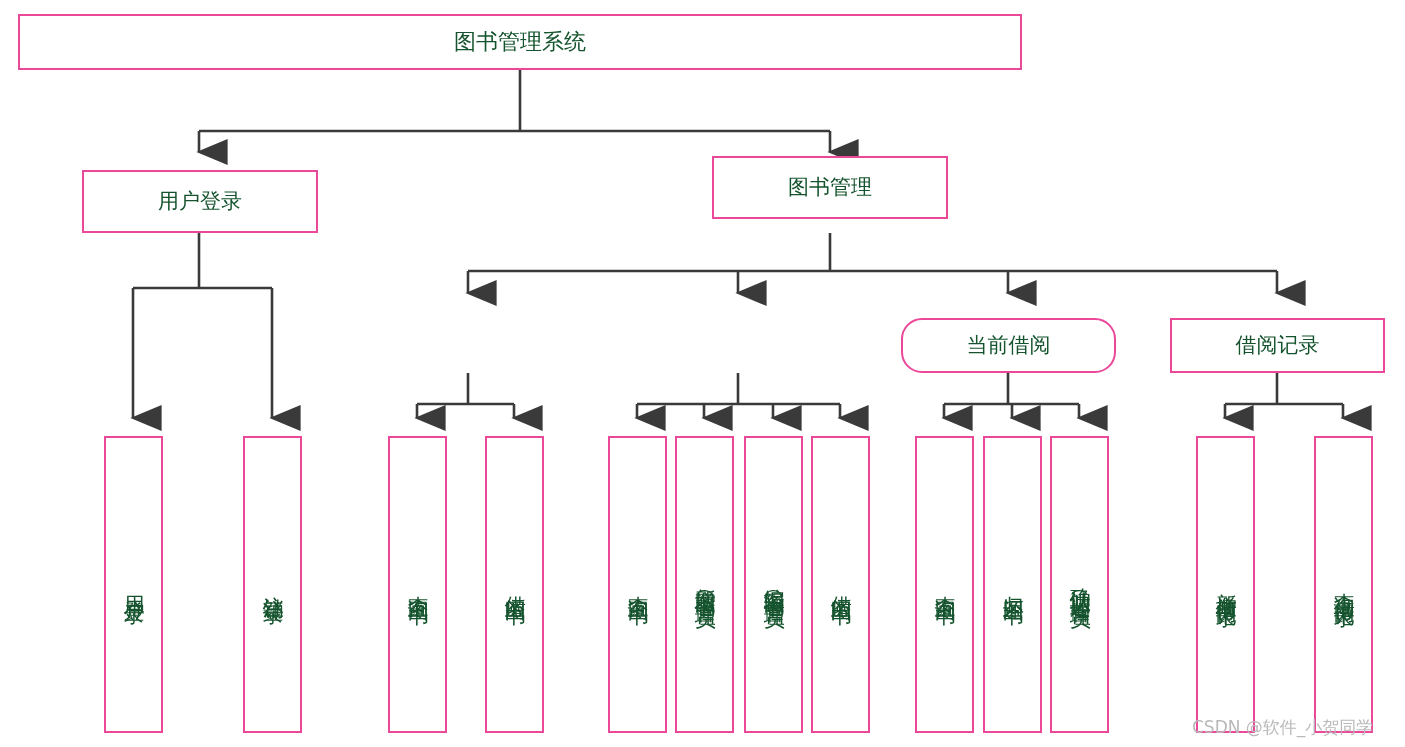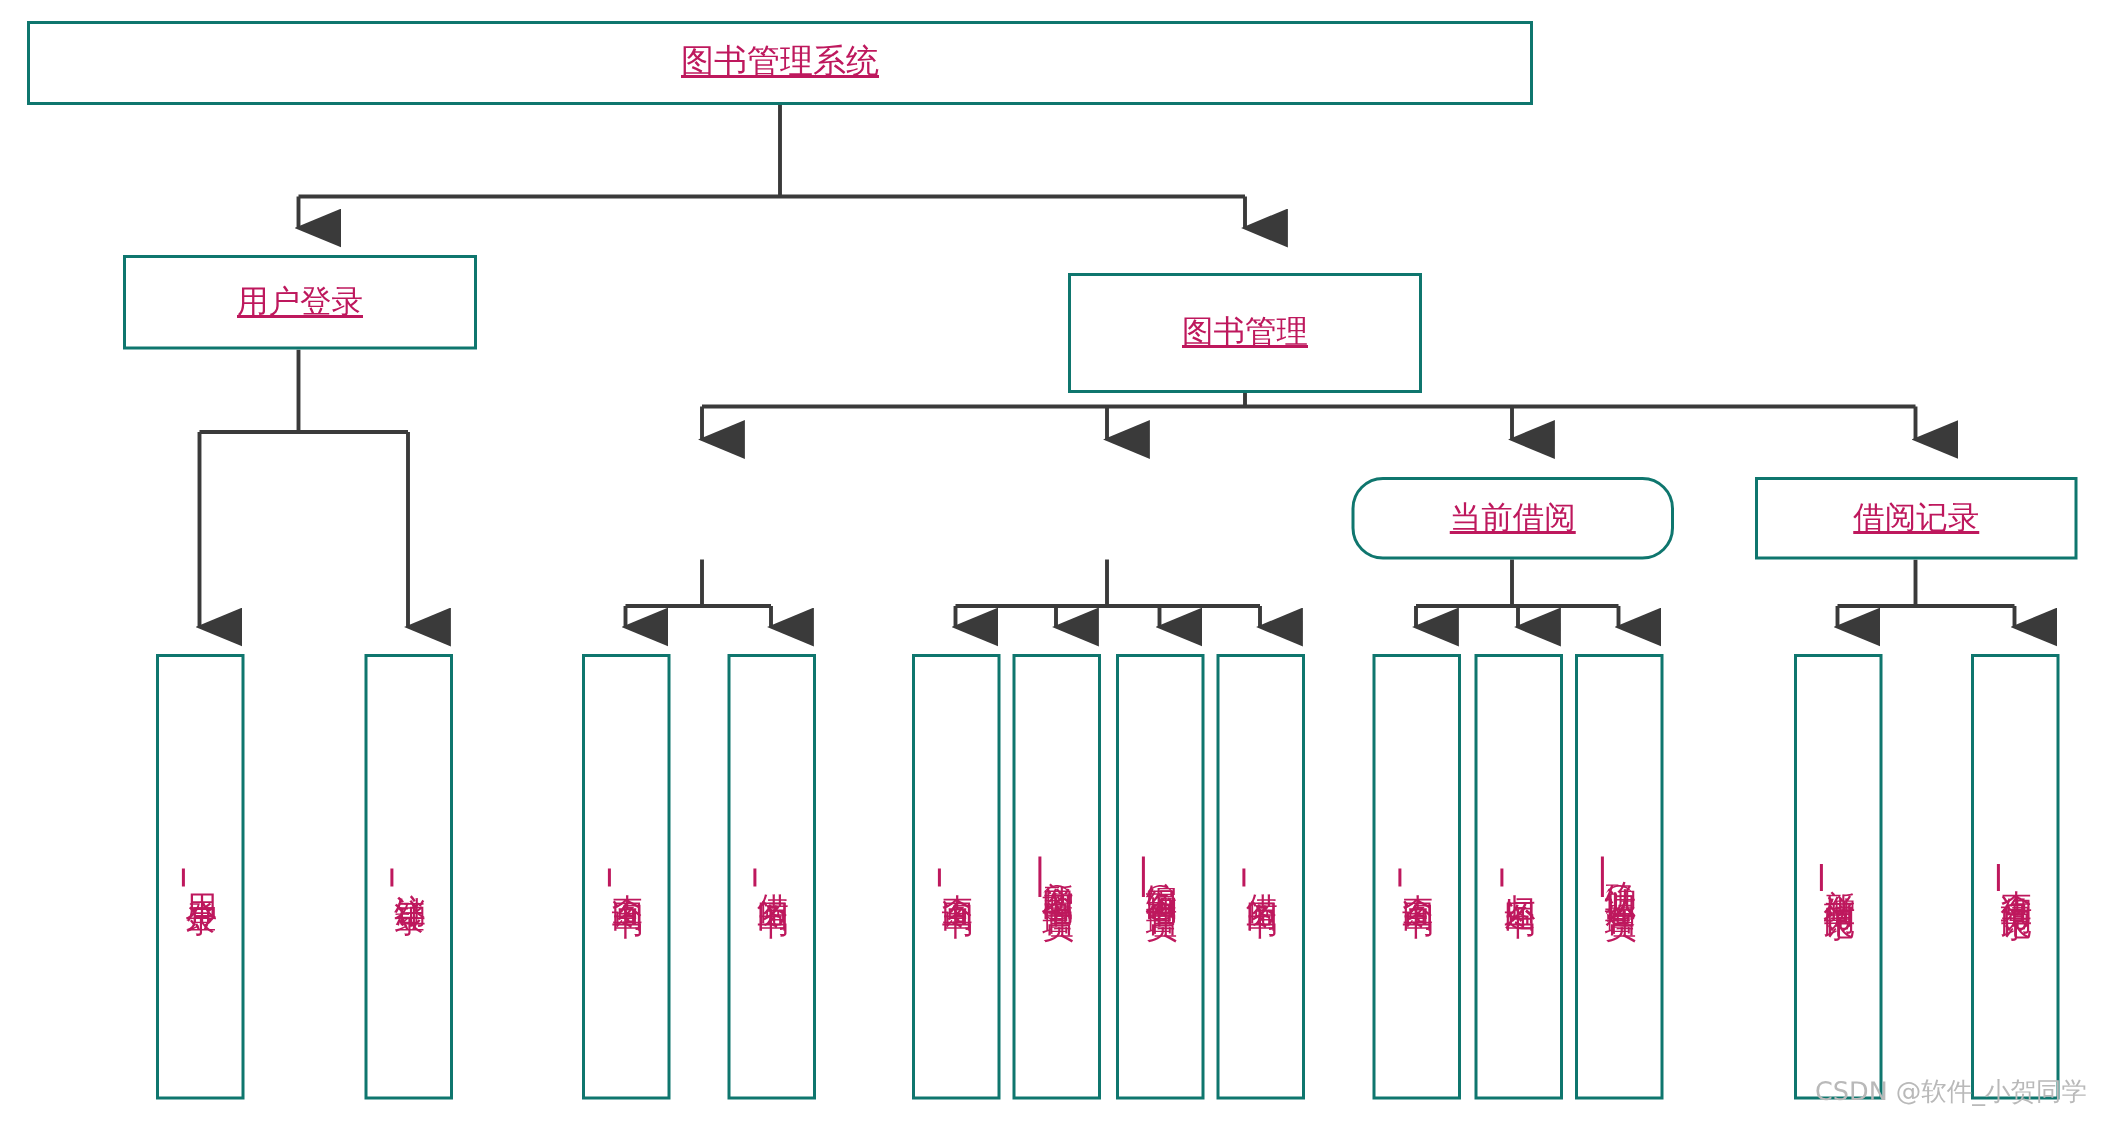--- a/index.html
+++ b/index.html
@@ -20,29 +20,28 @@
   svg.wires {
     position: absolute;
     left: 0;
     top: 0;
     width: 1405px;
     height: 747px;
   }
   .node {
     position: absolute;
     box-sizing: border-box;
-    border: 2px solid #0f766e;
+    border: 2px solid #ec4899;
     background: #ffffff;
-    color: #be185d;
+    color: #14532d;
     display: flex;
     align-items: center;
     justify-content: center;
     text-align: center;
     line-height: 1.12;
-    text-decoration: underline;
   }
   .node.h {
     font-size: 22px;
   }
   .node.lvl2 {
     font-size: 21px;
   }
   .node.leaf {
     font-size: 21px;
     writing-mode: vertical-rl;
@@ -118,21 +117,21 @@
     </g>
   </svg>
 
   <div class="node h" style="left:18px; top:14px; width:1004px; height:56px;">
     <span>图书管理系统</span>
   </div>
 
   <div class="node lvl2" style="left:82px; top:170px; width:236px; height:63px;">
     <span>用户登录</span>
   </div>
-  <div class="node lvl2" style="left:712px; top:182px; width:236px; height:80px;text-align:right;">
+  <div class="node lvl2" style="left:712px; top:156px; width:236px; height:63px;text-align:right;">
     <span>图书管理</span>
   </div>
 
   <div class="node lvl2" style="left:901px; top:318px; width:215px; height:55px;border-radius:21px;">
     <span>当前借阅</span>
   </div>
   <div class="node lvl2" style="left:1170px; top:318px; width:215px; height:55px;">
     <span>借阅记录</span>
   </div>
 
@@ -173,15 +172,15 @@
     <span class="vtxt">确认归还（管理员）</span>
   </div>
 
   <div class="node leaf" style="left:1196px; top:436px; width:59px; height:297px;">
     <span class="vtxt">新增借阅记录</span>
   </div>
   <div class="node leaf" style="left:1314px; top:436px; width:59px; height:297px;">
     <span class="vtxt">查询借阅记录</span>
   </div>
 
-  <div class="watermark" style="left:1192px; top:716px;margin-left:18px;">CSDN @软件_小贺同学</div>
+  <div class="watermark" style="left:1192px; top:716px;">CSDN @软件_小贺同学</div>
 
 </div>
 
 </body></html>

